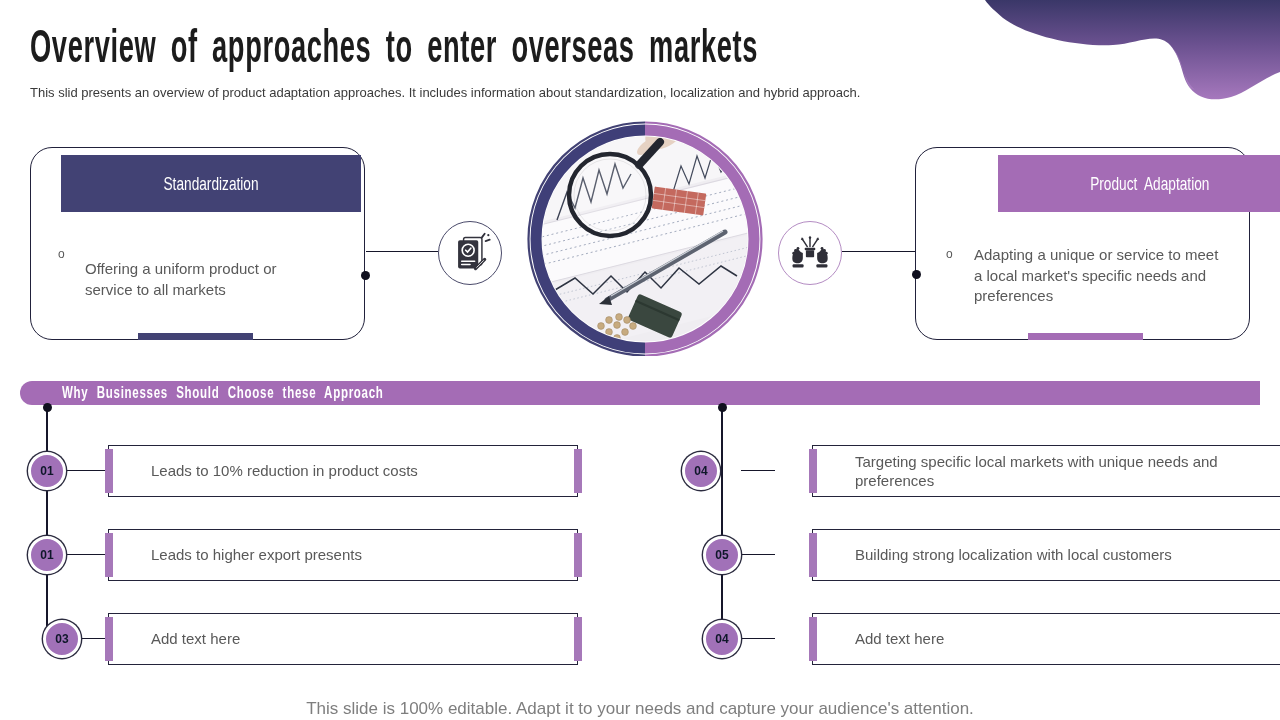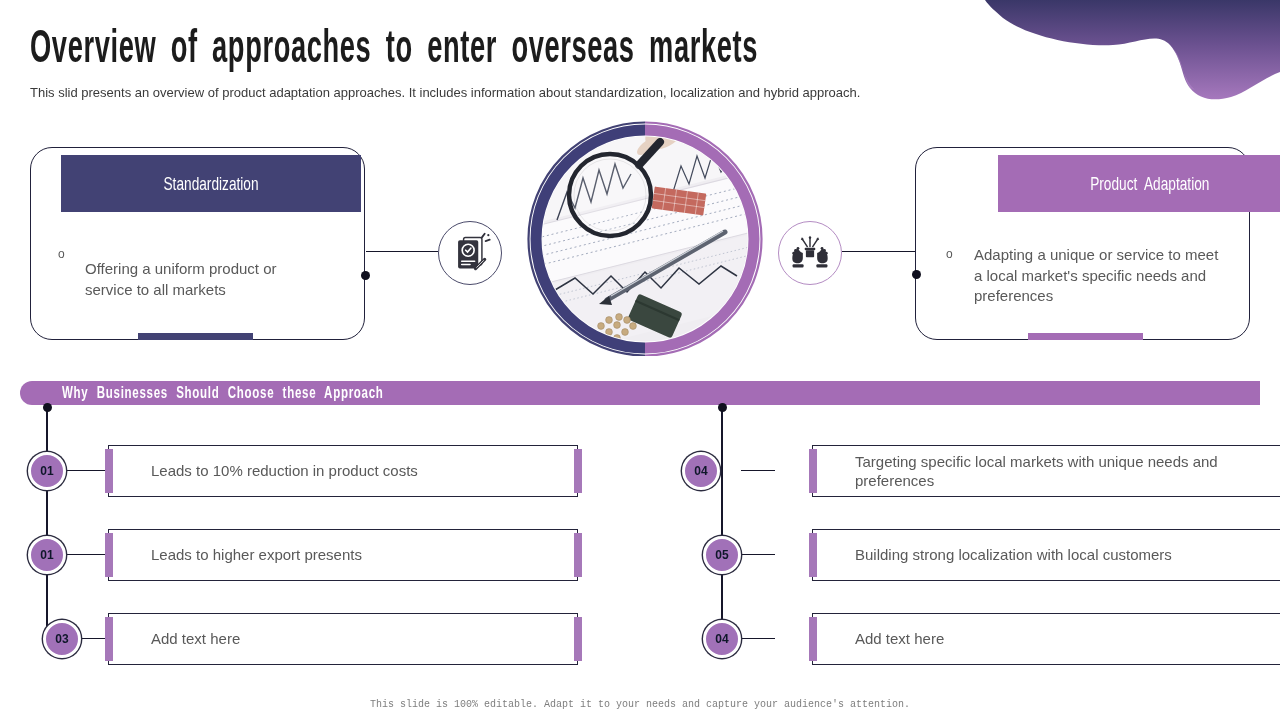--- a/index.html
+++ b/index.html
@@ -5,21 +5,21 @@
   * { margin:0; padding:0; box-sizing:border-box; }
   html,body { background:#ffffff; }
   body { font-family:"Liberation Sans", sans-serif; }
   #stage { position:relative; width:1280px; height:720px; background:#ffffff; overflow:hidden; }
 
   
   .condensed { font-weight:700; white-space:nowrap; display:inline-block; letter-spacing:1px; }
   .title { position:absolute; left:30px; top:20px; font-size:44px; color:#1c1c1c; font-weight:700;
            transform:scale(0.62,1.05); transform-origin:left top; white-space:nowrap; word-spacing:10px; letter-spacing:1px; }
   .subtitle { position:absolute; left:30px; top:85px; font-size:13px; color:#3a3a3a; }
-  .footer { position:absolute; left:0; right:0; top:699px; text-align:center; font-size:10px; color:#7e7e7e;font-family:Liberation Mono, monospace; }
+  .footer { position:absolute; left:0; right:0; top:699px; text-align:center; font-size:17px; color:#7e7e7e; }
 
   
   .wave { position:absolute; right:0; top:0; width:295px; height:106px; }
 
   
   .card { position:absolute; top:147px; width:335px; height:193px; background:#fff;
           border:1.6px solid #21213b; border-radius:22px; z-index:1; }
   .card-left  { left:30px; }
   .card-right { left:915px; }
   .hdr { position:absolute; top:155px; height:57px; display:flex; align-items:center; justify-content:center;

